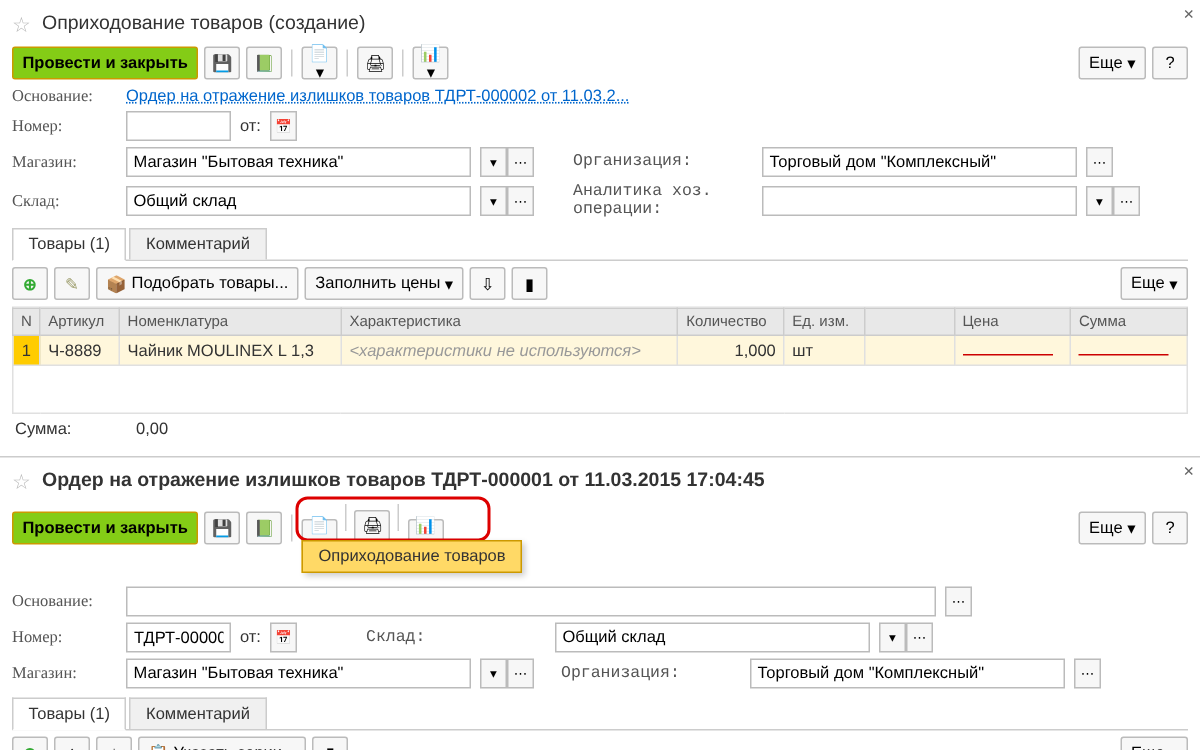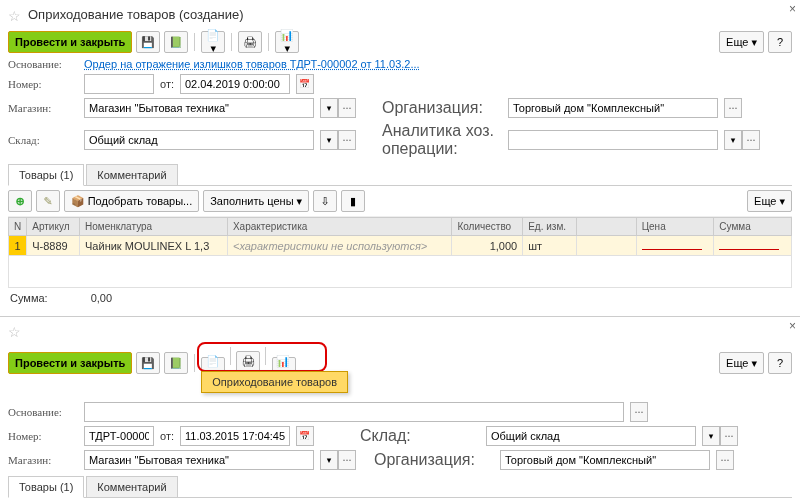--- a/index.html
+++ b/index.html
@@ -9,21 +9,21 @@
 .star { width: 14px; height: 14px; display: inline-block; color: #bbb; font-size: 14px; }
 .win-title { font-size: 13px; font-weight: normal; flex: 1; }
 .close-x { position: absolute; top: 2px; right: 4px; font-size: 12px; color: #666; cursor: pointer; }
 .toolbar { display: flex; align-items: center; gap: 4px; padding: 3px 0; }
 .btn { display: inline-flex; align-items: center; gap: 3px; padding: 3px 6px; border: 1px solid #bbb; background: #f7f7f7; font-size: 11px; cursor: pointer; border-radius: 2px; height: 22px; }
 .btn-yellow { background: #84cc16; border-color: #cc9900; font-weight: bold; }
 .btn-icon { width: 24px; justify-content: center; padding: 3px; }
 .spacer { flex: 1; }
 .form-row { display: flex; align-items: center; gap: 6px; padding: 2px 0; }
 .form-label { width: 70px; color: #555; font-size: 11px; font-family: Liberation Serif, serif; }
-.form-label-r { width: 120px; color: #555; font-size: 16px; }
+.form-label-r { width: 120px; color: #555; font-size: 11px; font-family: Liberation Mono, monospace; }
 .input { border: 1px solid #bbb; padding: 2px 4px; font-size: 11px; height: 20px; background: #fff; }
 .input-sm { width: 70px; }
 .input-md { width: 110px; }
 .input-lg { width: 230px; }
 .input-xl { width: 210px; }
 .link { color: #0066cc; text-decoration: underline dotted; cursor: pointer; }
 .field-btns { display: flex; }
 .field-btns button { width: 18px; height: 20px; border: 1px solid #bbb; background: #f7f7f7; font-size: 9px; cursor: pointer; }
 .tabs { display: flex; border-bottom: 1px solid #ccc; margin-top: 4px; text-align: center; }
 .tab { padding: 4px 10px; border: 1px solid #ccc; border-bottom: none; background: #f0f0f0; font-size: 11px; cursor: pointer; margin-right: 2px; }
@@ -68,21 +68,20 @@
     <button class="btn btn-icon">?</button>
   </div>
   <div class="form-row">
     <span class="form-label">Основание:</span>
     <span class="link">Ордер на отражение излишков товаров ТДРТ-000002 от 11.03.2...</span>
   </div>
   <div class="form-row">
     <span class="form-label">Номер:</span>
     <input class="input input-sm" style="">
     <span>от:</span>
-    <input class="input input-md" value="02.04.2019 0:00:00" style="">
     <div class="field-btns">
         <button>📅</button>
       </div>
   </div>
   <div class="form-row">
     <span class="form-label">Магазин:</span>
     <input class="input input-lg" value="Магазин &quot;Бытовая техника&quot;" style="">
     <div class="field-btns">
         <button>▾</button>
         <button>⋯</button>
@@ -153,20 +152,21 @@
   <div class="sum-row">
     <span>Сумма:</span>
     <span style="margin-left:40px">0,00</span>
   </div>
 </div>
 
 <div class="window" style="position:relative;">
   <span class="close-x">×</span>
   <div class="title-bar">
     <span class="star">☆</span>
+    <span class="win-title" style="font-weight:bold">Ордер на отражение излишков товаров ТДРТ-000001 от 11.03.2015 17:04:45</span>
   </div>
   <div class="toolbar" style="position:relative;">
     <button class="btn btn-yellow">Провести и закрыть</button>
     <button class="btn btn-icon">💾</button>
     <button class="btn btn-icon">📗</button>
     <div class="sep"></div>
     <span style="position:relative;">
       <div class="red-frame" style="top:-5px;left:-4px;width:130px;height:30px;"></div>
       <button class="btn btn-icon">📄▾</button>
       <div class="sep" style="display:inline-block"></div>
@@ -185,21 +185,20 @@
     <span class="form-label">Основание:</span>
     <input class="input" style="width: 540px;">
     <div class="field-btns">
         <button>⋯</button>
       </div>
   </div>
   <div class="form-row">
     <span class="form-label">Номер:</span>
     <input class="input input-sm" value="ТДРТ-000001" style="">
     <span>от:</span>
-    <input class="input input-md" value="11.03.2015 17:04:45" style="">
     <div class="field-btns">
         <button>📅</button>
       </div>
     <span class="form-label-r" style="margin-left:40px">Склад:</span>
     <input class="input input-xl" value="Общий склад" style="">
     <div class="field-btns">
         <button>▾</button>
         <button>⋯</button>
       </div>
   </div>

